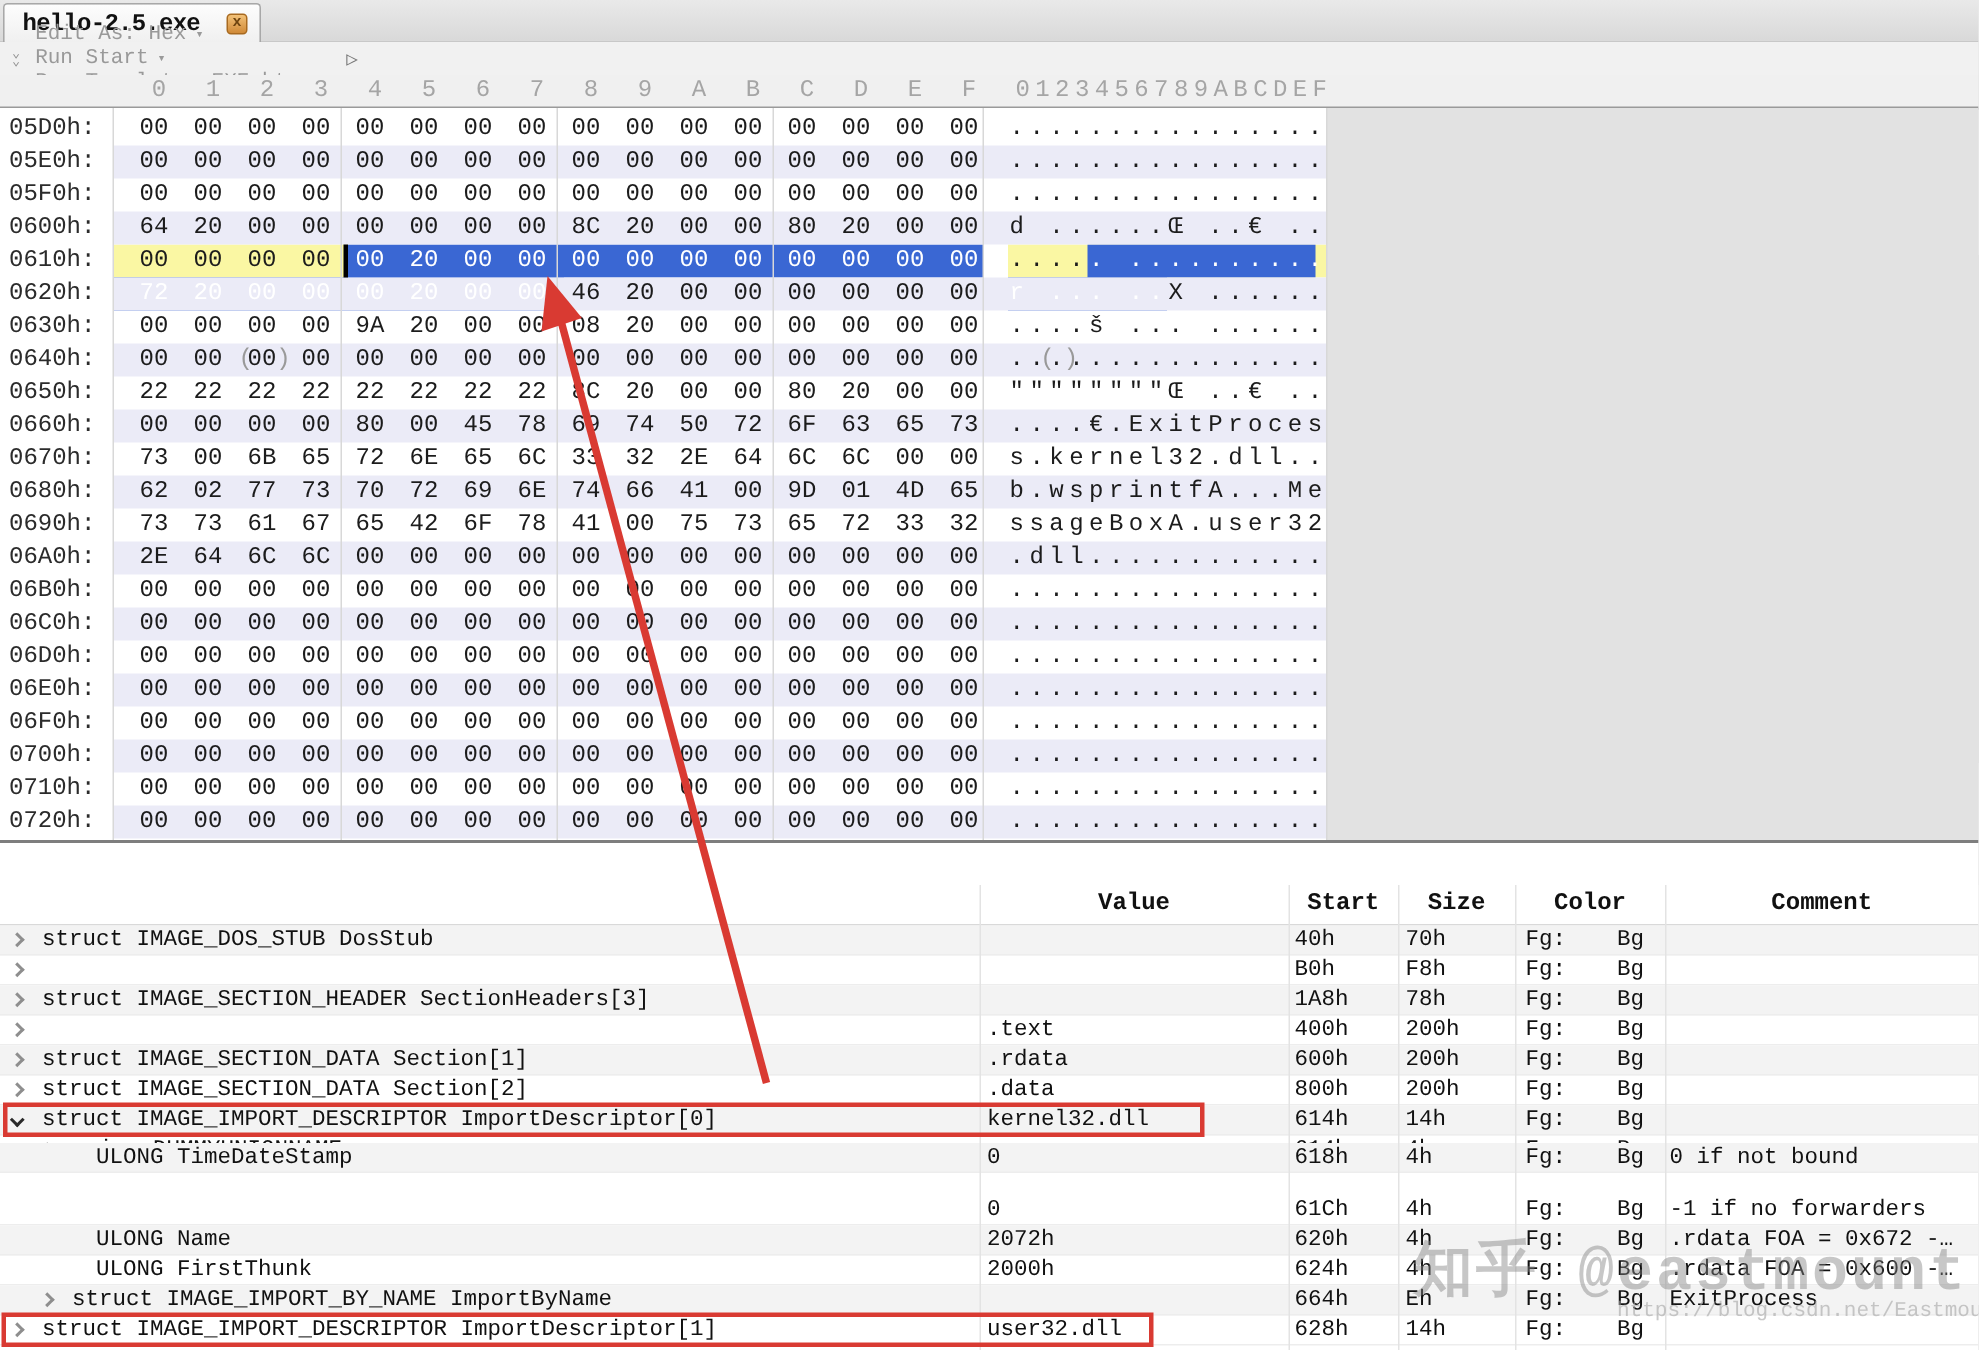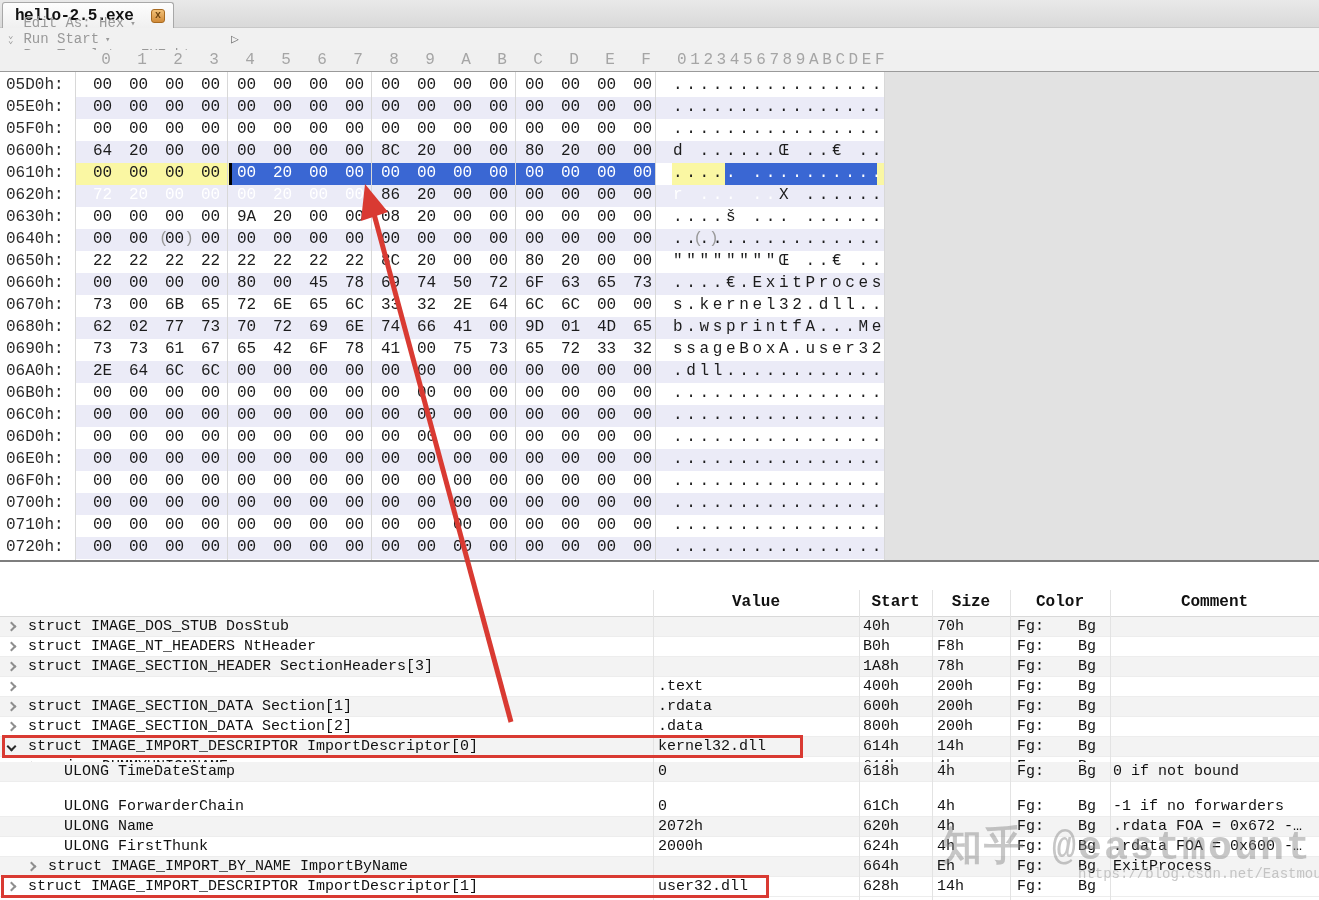--- a/index.html
+++ b/index.html
@@ -288,21 +288,21 @@
           <div class="rowbg"></div>
           <span class="addr">0620h:</span>
           <span class="byte wsel" style="left: 88px;">72</span>
           <span class="byte wsel" style="left: 124px;">20</span>
           <span class="byte wsel" style="left: 160px;">00</span>
           <span class="byte wsel" style="left: 196px;">00</span>
           <span class="byte wsel" style="left: 232px;">00</span>
           <span class="byte wsel" style="left: 268px;">20</span>
           <span class="byte wsel" style="left: 304px;">00</span>
           <span class="byte wsel" style="left: 340px;">00</span>
-          <span class="byte" style="left: 376px;">86</span>
+          <span class="byte" style="left: 376px;">46</span>
           <span class="byte" style="left: 412px;">20</span>
           <span class="byte" style="left: 448px;">00</span>
           <span class="byte" style="left: 484px;">00</span>
           <span class="byte" style="left: 520px;">00</span>
           <span class="byte" style="left: 556px;">00</span>
           <span class="byte" style="left: 592px;">00</span>
           <span class="byte" style="left: 628px;">00</span>
           <span class="ach wsel" style="left: 673px;">r</span>
           <span class="ach wsel" style="left: 686.25px;"> </span>
           <span class="ach wsel" style="left: 699.5px;">.</span>
@@ -913,21 +913,20 @@
           <span class="chev c" style="left: 8px;"></span>
           <span class="tcell" style="left: 0px; width: 653px; padding-left: 28px;">struct IMAGE_DOS_STUB DosStub</span>
           <span class="tcell" style="left: 658px; width: 200px;"></span>
           <span class="tcell" style="left: 863px; width: 69px;">40h</span>
           <span class="tcell" style="left: 937px; width: 73px;">70h</span>
           <span class="tcell" style="left: 1010px; width: 100px;"><span class="fg">Fg:</span><span class="bg">Bg</span></span>
           <span class="tcell" style="left: 1113px; width: 206px;"></span>
         </div>
         <div class="trow" style="top: 75px;">
           <span class="chev c" style="left: 8px;"></span>
-          <span class="tcell" style="left: 0px; width: 653px; padding-left: 28px;">struct IMAGE_NT_HEADERS NtHeader</span>
           <span class="tcell" style="left: 658px; width: 200px;"></span>
           <span class="tcell" style="left: 863px; width: 69px;">B0h</span>
           <span class="tcell" style="left: 937px; width: 73px;">F8h</span>
           <span class="tcell" style="left: 1010px; width: 100px;"><span class="fg">Fg:</span><span class="bg">Bg</span></span>
           <span class="tcell" style="left: 1113px; width: 206px;"></span>
         </div>
         <div class="trow alt" style="top: 95px;">
           <span class="chev c" style="left: 8px;"></span>
           <span class="tcell" style="left: 0px; width: 653px; padding-left: 28px;">struct IMAGE_SECTION_HEADER SectionHeaders[3]</span>
           <span class="tcell" style="left: 658px; width: 200px;"></span>
@@ -982,21 +981,20 @@
         </div>
         <div class="trow alt" style="top: 200px;">
           <span class="tcell" style="left: 0px; width: 653px; padding-left: 64px;">ULONG TimeDateStamp</span>
           <span class="tcell" style="left: 658px; width: 200px;">0</span>
           <span class="tcell" style="left: 863px; width: 69px;">618h</span>
           <span class="tcell" style="left: 937px; width: 73px;">4h</span>
           <span class="tcell" style="left: 1010px; width: 100px;"><span class="fg">Fg:</span><span class="bg">Bg</span></span>
           <span class="tcell" style="left: 1113px; width: 206px;">0 if not bound</span>
         </div>
         <div class="trow" style="top: 235px;">
-          <span class="tcell" style="left: 0px; width: 653px; padding-left: 64px;">ULONG ForwarderChain</span>
           <span class="tcell" style="left: 658px; width: 200px;">0</span>
           <span class="tcell" style="left: 863px; width: 69px;">61Ch</span>
           <span class="tcell" style="left: 937px; width: 73px;">4h</span>
           <span class="tcell" style="left: 1010px; width: 100px;"><span class="fg">Fg:</span><span class="bg">Bg</span></span>
           <span class="tcell" style="left: 1113px; width: 206px;">-1 if no forwarders</span>
         </div>
         <div class="trow alt" style="top: 255px;">
           <span class="tcell" style="left: 0px; width: 653px; padding-left: 64px;">ULONG Name</span>
           <span class="tcell" style="left: 658px; width: 200px;">2072h</span>
           <span class="tcell" style="left: 863px; width: 69px;">620h</span>

